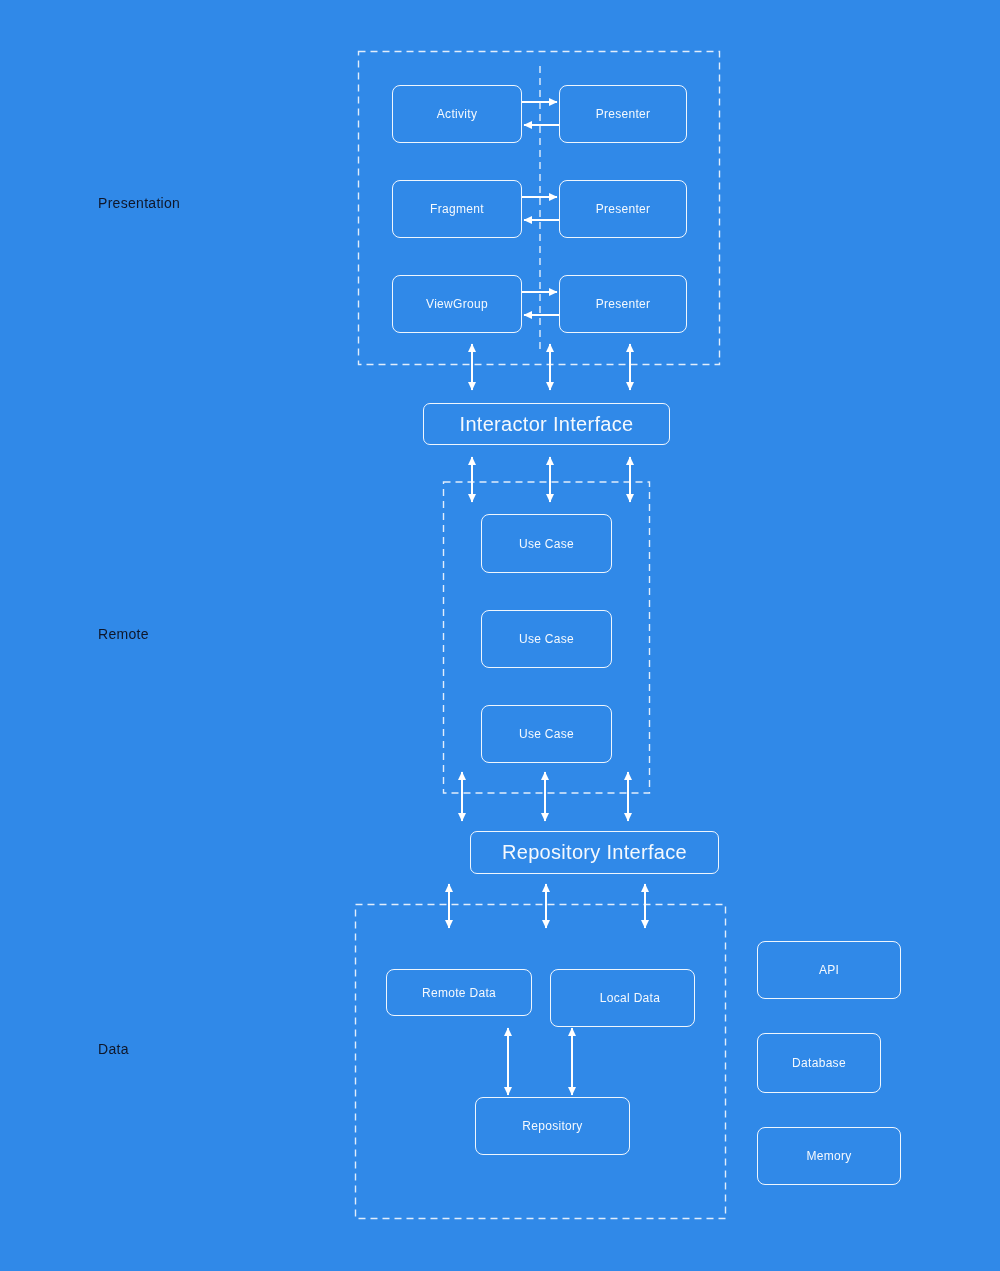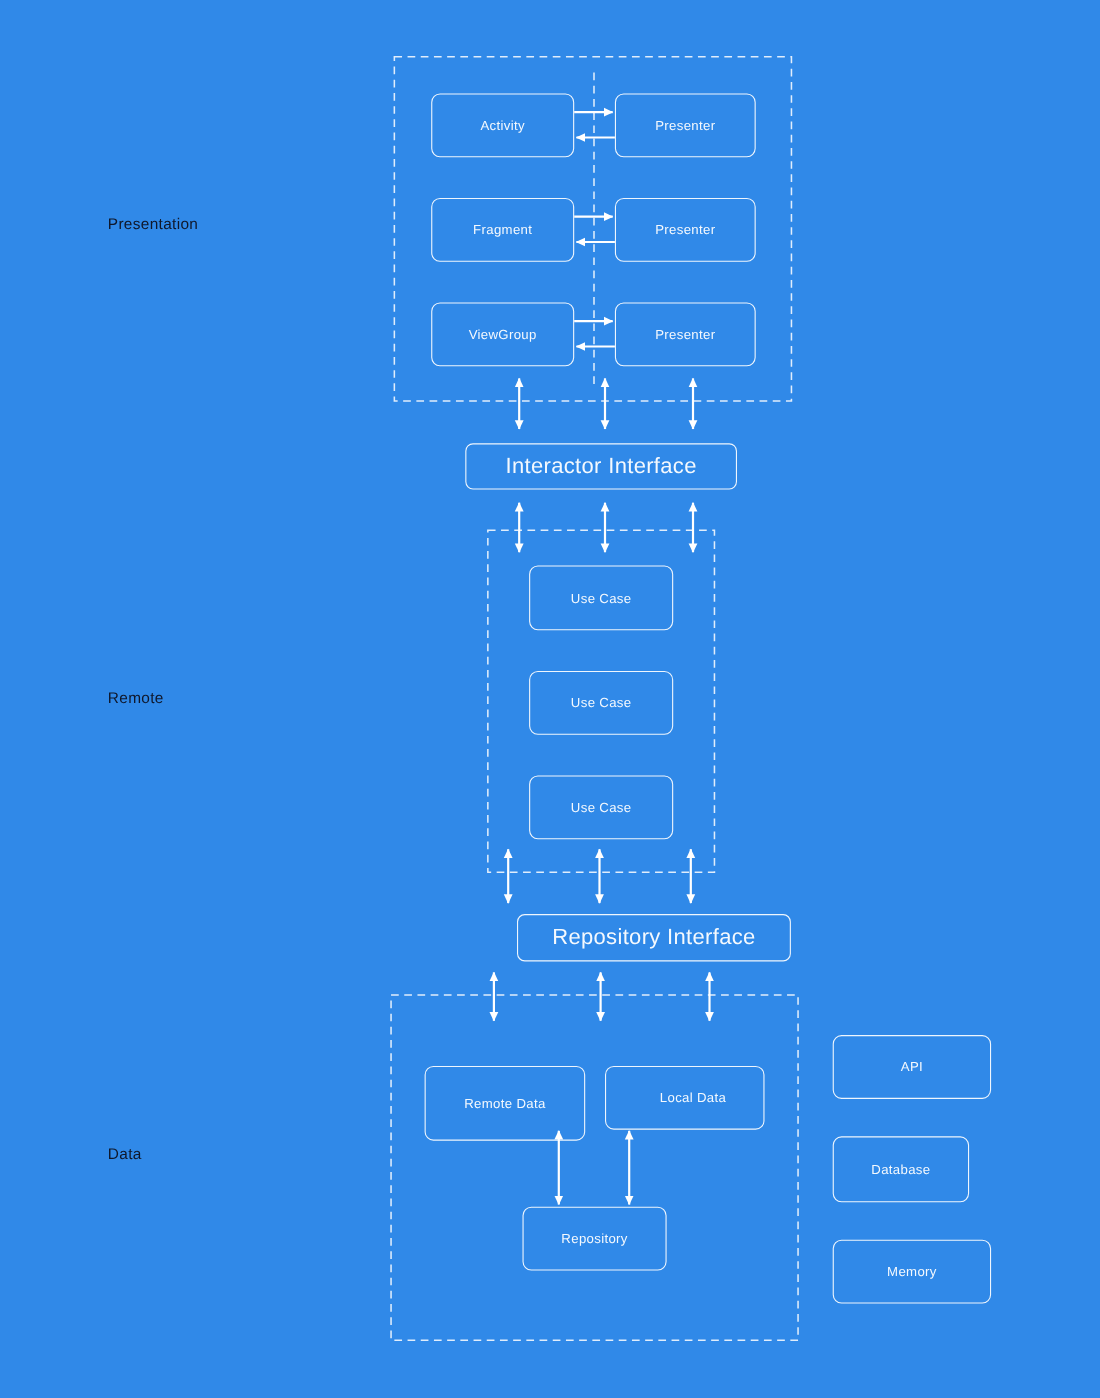--- a/index.html
+++ b/index.html
@@ -103,21 +103,21 @@
   <div class="node" style="left:559px; top:275px; width:128px; height:58px;">Presenter</div>
 
   <div class="node iface" style="left:423px; top:403px; width:247px; height:42px;">Interactor Interface</div>
 
   <div class="node" style="left:481px; top:514px; width:131px; height:59px;">Use Case</div>
   <div class="node" style="left:481px; top:610px; width:131px; height:58px;">Use Case</div>
   <div class="node" style="left:481px; top:705px; width:131px; height:58px;">Use Case</div>
 
   <div class="node iface" style="left:423px; top:831px; width:249px; height:43px;margin-left:47px;">Repository Interface</div>
 
-  <div class="node" style="left:386px; top:969px; width:146px; height:68px;">Remote Data</div>
+  <div class="node" style="left:386px; top:969px; width:146px; height:47px;">Remote Data</div>
   <div class="node" style="left:550px; top:969px; width:145px; height:58px;padding-left:15px;">Local Data</div>
-  <div class="node" style="left:475px; top:1097px; width:131px; height:58px;">Repository</div>
+  <div class="node" style="left:475px; top:1097px; width:155px; height:58px;">Repository</div>
 
   <div class="node" style="left:757px; top:941px; width:144px; height:58px;">API</div>
   <div class="node" style="left:757px; top:1033px; width:124px; height:60px;">Database</div>
   <div class="node" style="left:757px; top:1127px; width:144px; height:58px;">Memory</div>
 
 </div>
 
 </body></html>

